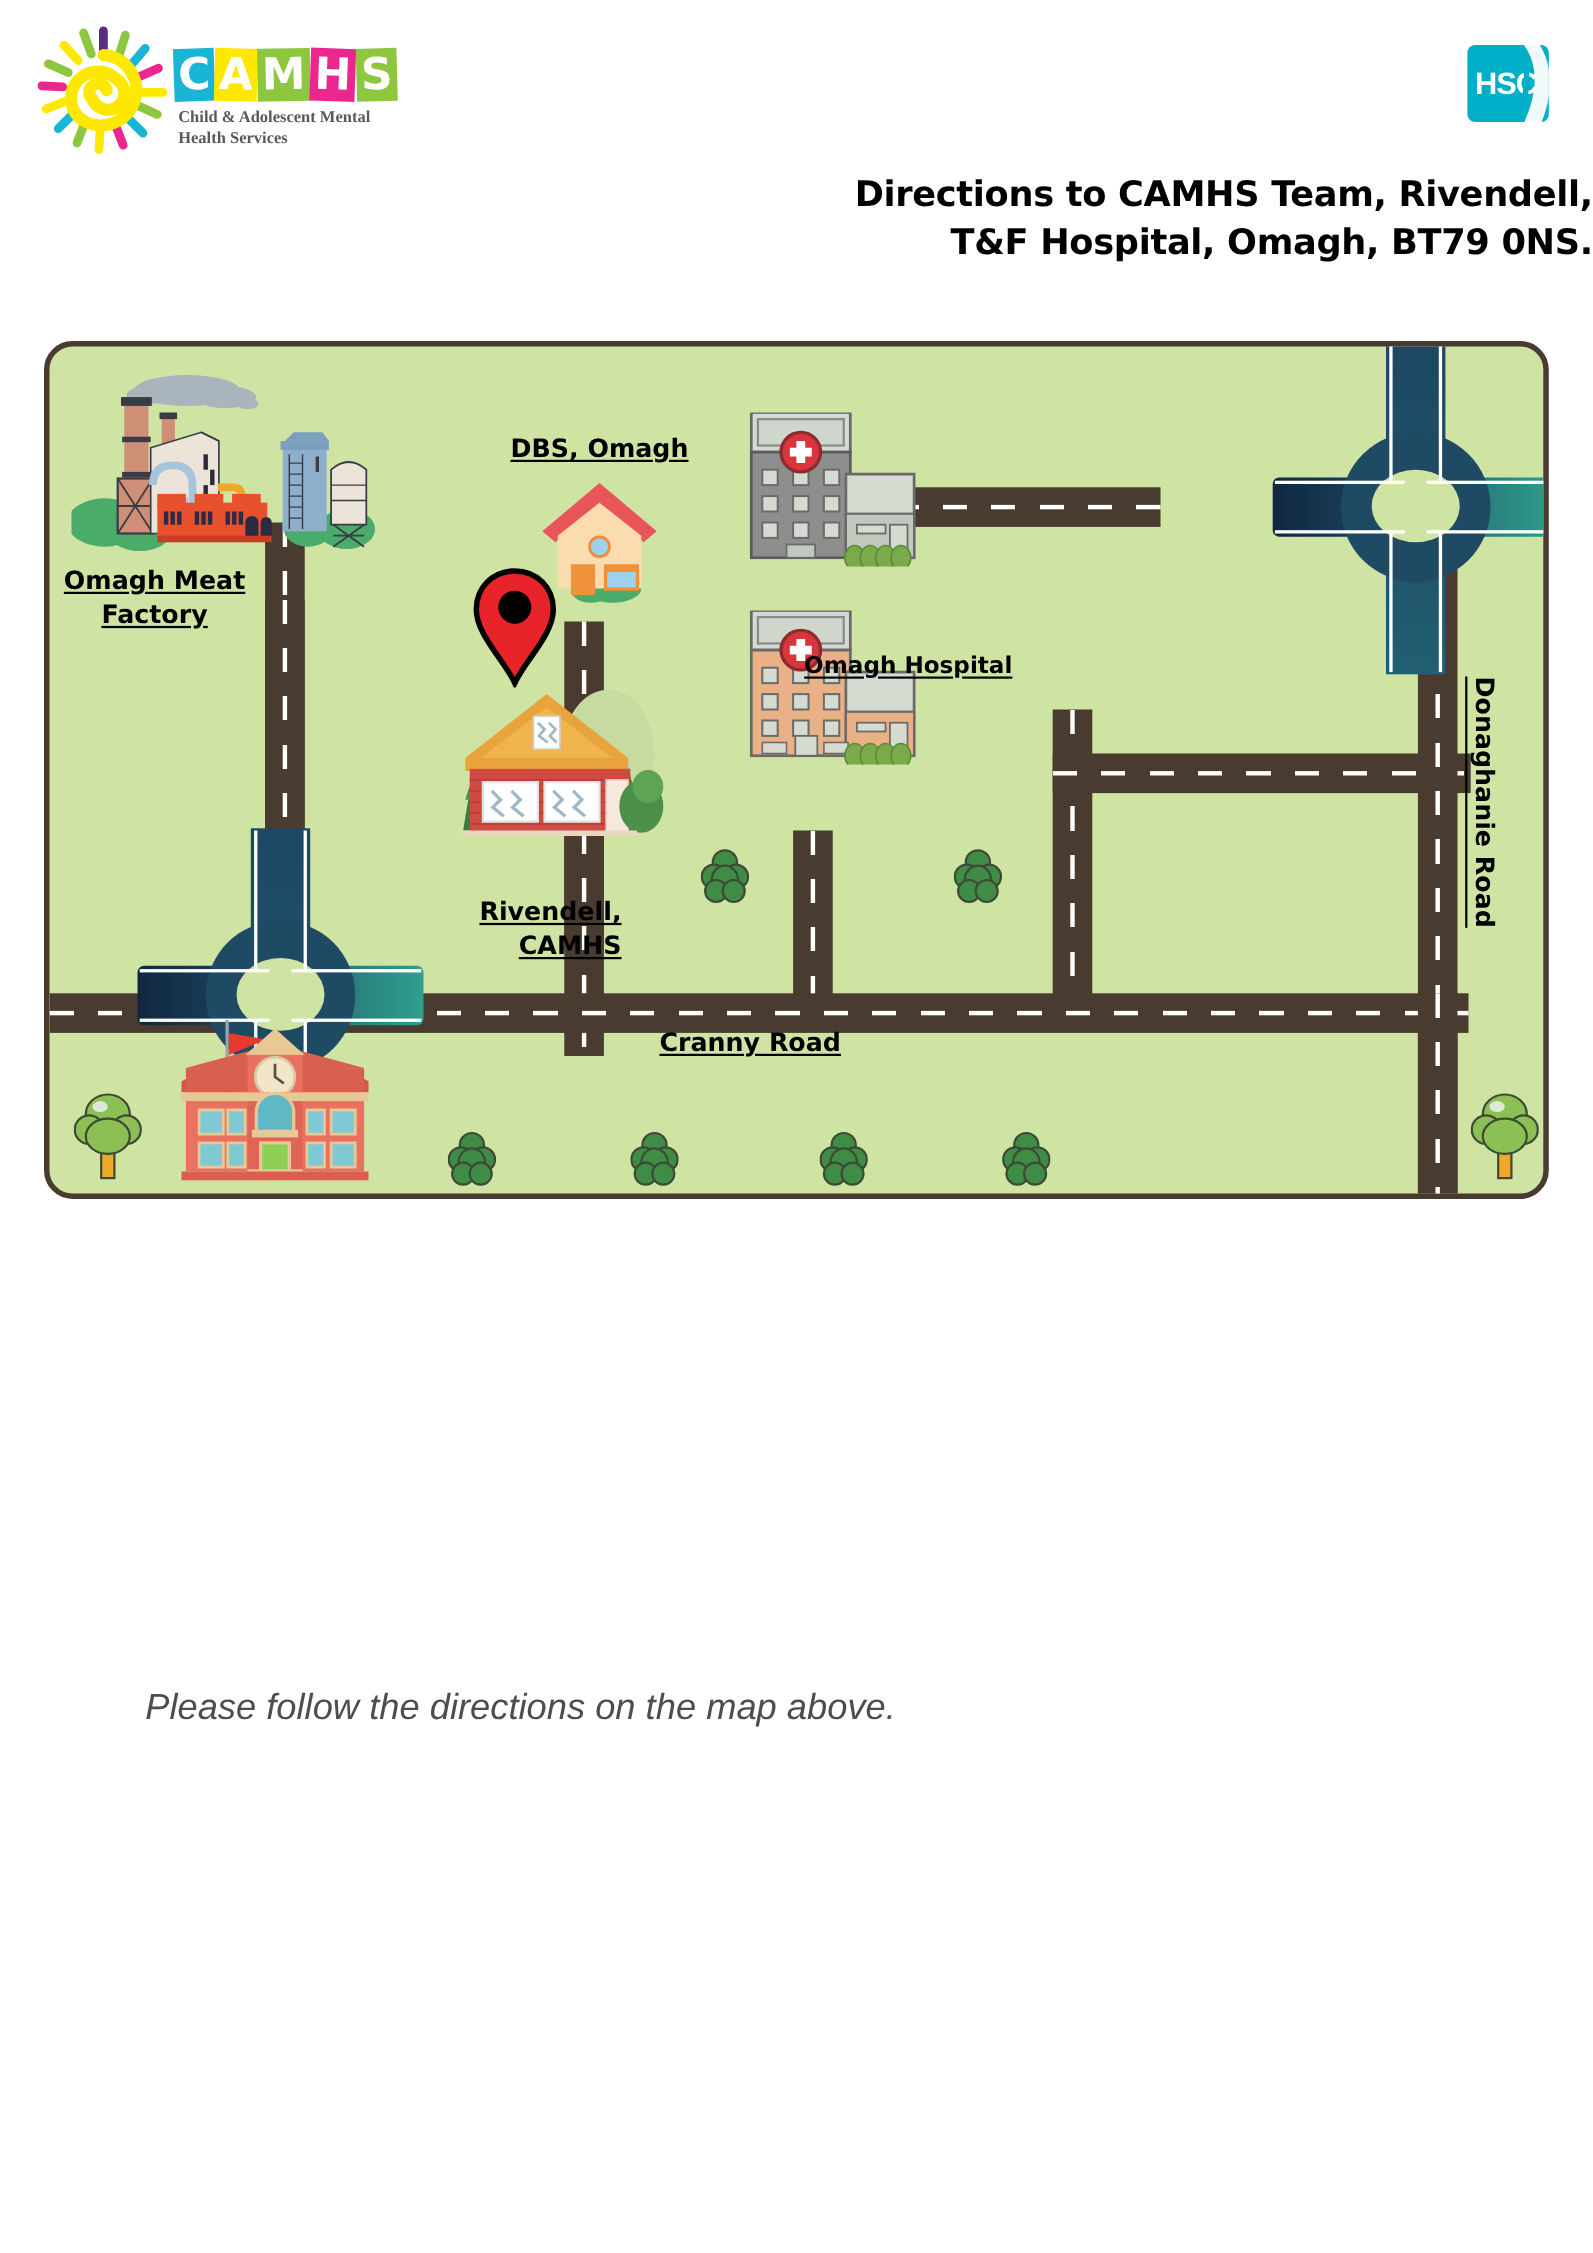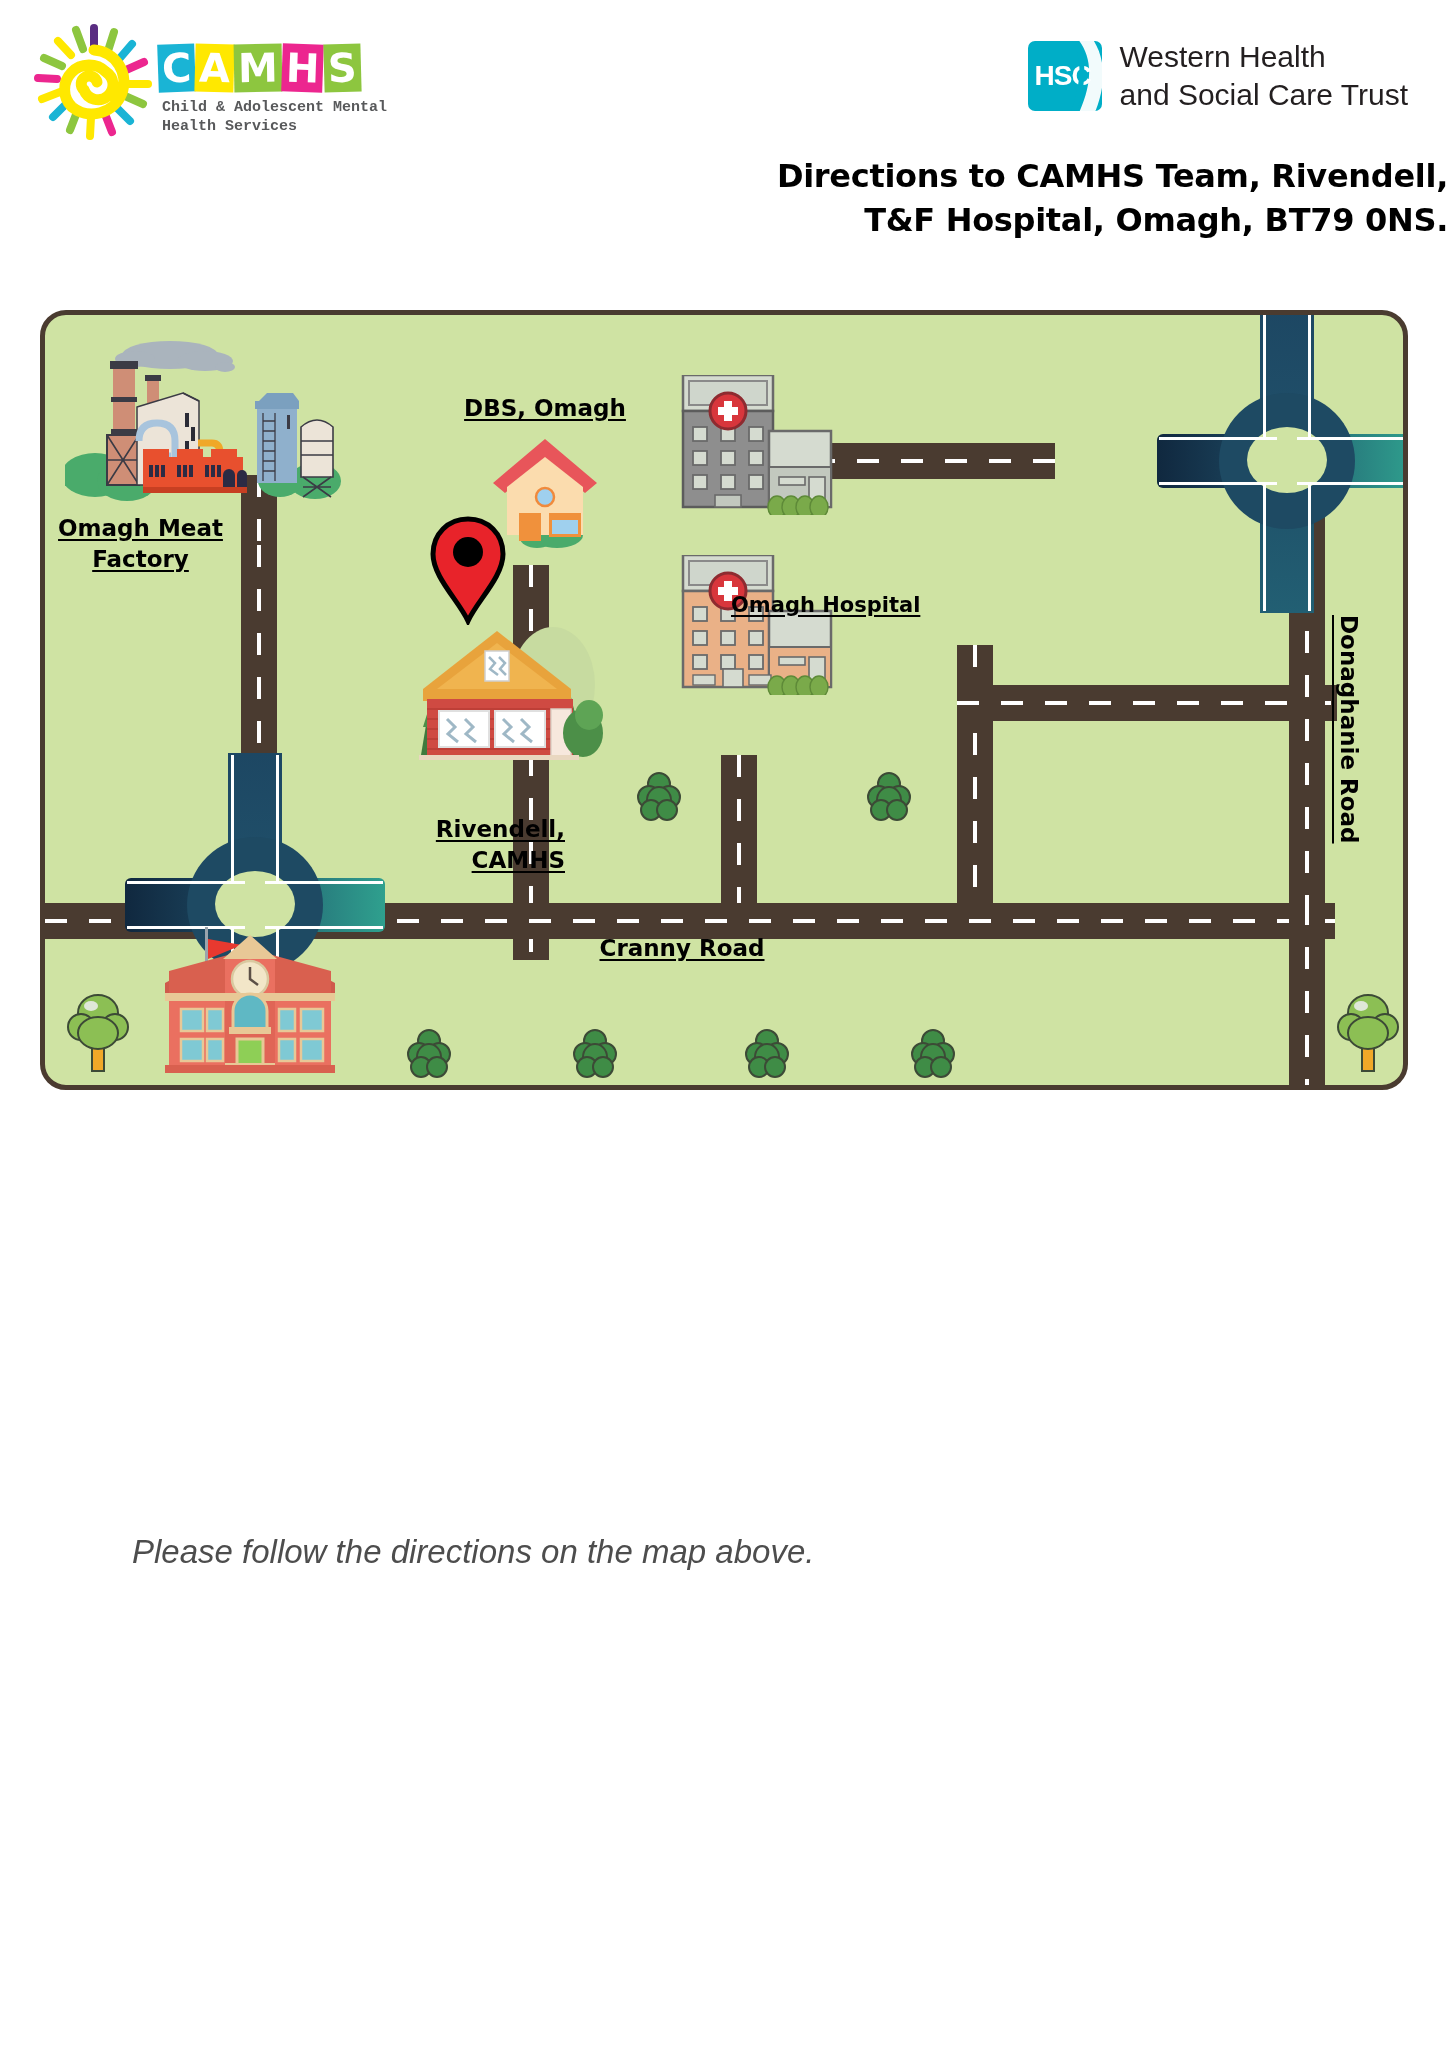--- a/index.html
+++ b/index.html
@@ -21,21 +21,21 @@
   .camhs-word span{
     display:inline-block; font-family:"DejaVu Sans", sans-serif; font-weight:bold;
     font-size:40px; line-height:46px; padding:1px 4px; color:#fff;
     text-shadow: none;
   }
   .cl-c { background:#1ab4d5; color:#ffe800; transform: rotate(-2deg); }
   .cl-a { background:#ffe800; color:#ec268f; transform: rotate(1.5deg); }
   .cl-m { background:#8dc63f; color:#5a2d82; transform: rotate(-1deg); }
   .cl-h { background:#ec268f; color:#5a2d82; transform: rotate(2deg); }
   .cl-s { background:#8dc63f; color:#2b3990; transform: rotate(-1.5deg); }
-  .camhs-sub { position:absolute; left:128px; top:76px; font-family:Liberation Mono, monospace;
+  .camhs-sub { position:absolute; left:128px; top:76px; font-family:Liberation Serif, serif;
     font-size:15px; line-height:19px; color:#58595b; font-weight:600; }
 
   .hsc-logo { position:absolute; right: 40px; top: 38px; height: 76px; display:flex; align-items:center; gap:18px; }
   .hsc-mark { position:relative; width: 74px; height: 70px; border-radius:7px; background:#00AEC7; overflow:hidden; }
   .hsc-mark .hsc-text { position:absolute; left:7px; top:19px; font-family:"Liberation Sans",sans-serif;
      font-weight:bold; font-size:28px; color:#fff; letter-spacing:-1px; }
   .hsc-swoosh { position:absolute; right:-6px; top:-8px; width:42px; height:86px; }
   .hsc-name { font-family:"Liberation Sans", sans-serif; font-size:30px; line-height:38px; color:#231f20; font-weight:400; }
 
   
@@ -137,22 +137,20 @@
     </div>
 
     <div class="hsc-logo">
       <div class="hsc-mark">
         <span class="hsc-text">HSC</span>
         <svg class="hsc-swoosh" viewBox="0 0 42 86">
           <path d="M6 0 C26 18 30 46 10 86 L26 86 C44 48 38 18 22 0 Z" fill="#ffffff" opacity="0.95"></path>
           <path d="M0 0 C16 16 19 44 2 86 L8 86 C24 46 20 16 6 0 Z" fill="#00AEC7"></path>
         </svg>
       </div>
-      <div class="hsc-name" style="white-space:pre-line">Western Health
-and Social Care Trust</div>
     </div>
   </div>
 
   <div class="title" style="white-space: pre-line;">Directions to CAMHS Team, Rivendell,
 T&amp;F Hospital, Omagh, BT79 0NS.</div>
 
   <div class="map-wrap">
     <div class="map">
 
       <div class="road road-v" style="left:196px; top:160px; height:420px;">

